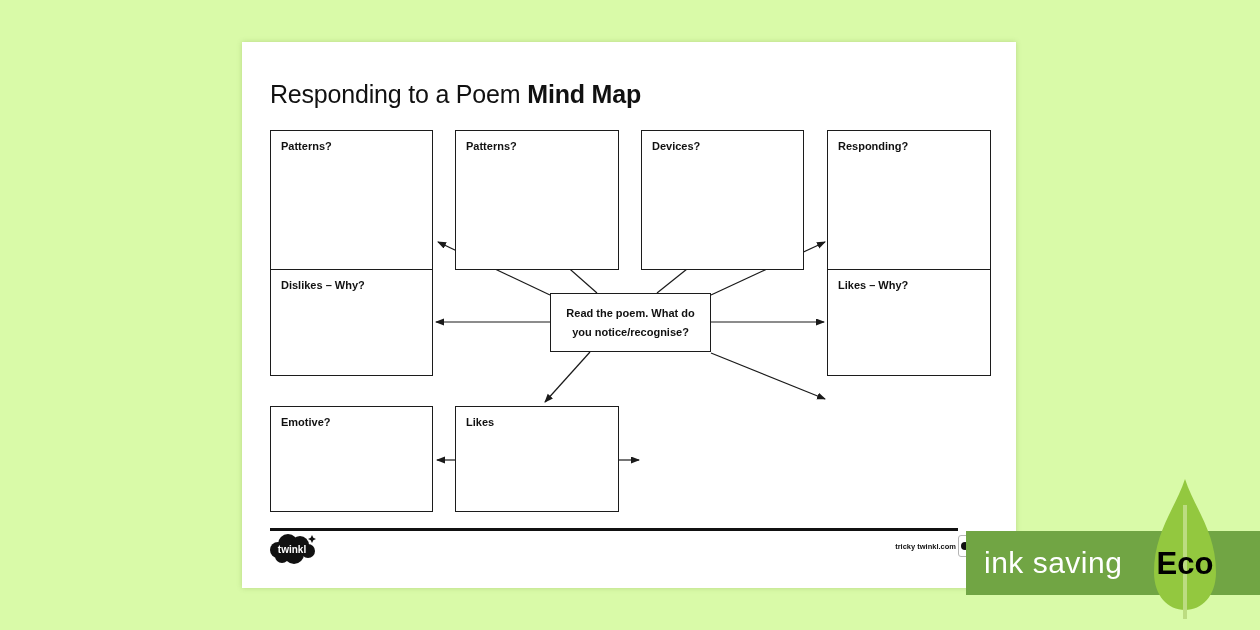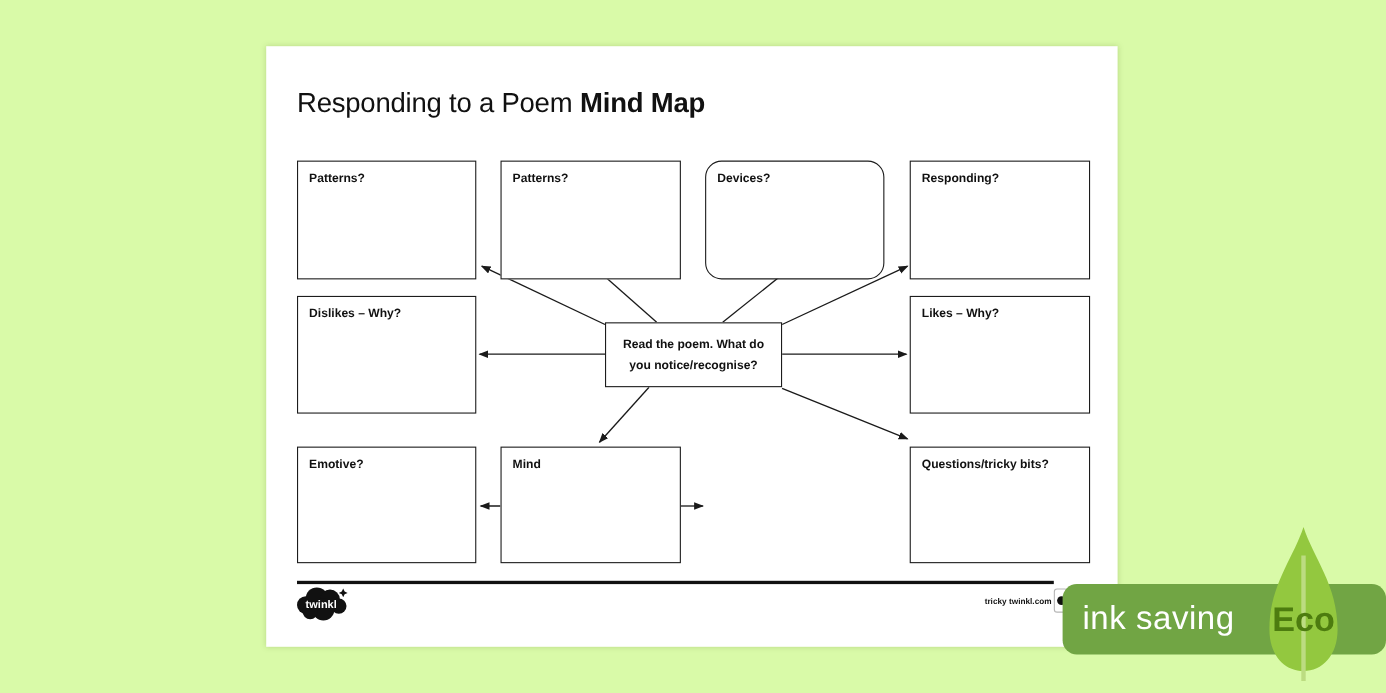--- a/index.html
+++ b/index.html
@@ -21,26 +21,26 @@
     white-space:nowrap;
     text-align:right;
   }
   .title .bold { font-weight:700; margin-left:0.28em; }
   .mbox {
     position:absolute; background:#fff;
     border:1.4px solid #1c1c1c;
     padding:9px 10px;
     font-size:11px; font-weight:700; color:#111;
   }
-  .r-top { top:104px;  height:108px; }
+  .r-top { top:88px;  height:140px; }
   .r-mid { top:227px; height:107px; }
   .r-bot { top:364px; height:106px; }
   .c1 { left:28px;  width:163px; }
   .c2 { left:213px; width:164px; }
-  .c3 { left:399px; width:163px;border-radius:15px; }
+  .c3 { left:399px; width:163px; }
   .c4 { left:585px; width:164px; }
   .center-box {
     position:absolute; left:308px; top:251px; width:161px; height:59px;
     background:#fff; border:1.4px solid #1c1c1c;
     display:flex; align-items:center; justify-content:center;
     text-align:center; font-size:11px; font-weight:700; line-height:1.65;
     padding:12px 10px; color:#111;
   }
   .arrows { position:absolute; left:0; top:0; width:774px; height:546px; pointer-events:none; }
   .footer-line {
@@ -53,29 +53,29 @@
   }
   .mini-badge {
     position:absolute; left:716px; top:493px; width:13px; height:22px;
     background:#fff; border:1px solid #b5b5b5; border-radius:3px;
     display:flex; align-items:center; justify-content:center;
   }
   .mini-badge .blob { width:8px; height:8px; background:#111; border-radius:50%; }
   .eco-banner {
     position:absolute; left:966px; top:531px; width:294px; height:64px;
     background:#71a544; z-index:5;
-    display:flex; align-items:center;border-radius:13px;
+    display:flex; align-items:center;
   }
   .ink-saving {
     padding-left:18px; color:#ffffff; font-size:30px; letter-spacing:0.5px;
   }
   .eco-leaf { position:absolute; left:1150px; top:477px; width:70px; height:145px; z-index:6; }
   .eco-label {
     position:absolute; left:1152px; top:546px; width:66px; z-index:7;
-    text-align:center; color:#4d7c0f; font-size:31px; font-weight:700;
+    text-align:center; color:#000000; font-size:31px; font-weight:700;
   }
 </style>
 </head>
 <body>
 
 <div class="page">
 
   <div class="title">
     <span>Responding to a Poem</span><span class="bold">Mind Map</span>
   </div>
@@ -106,22 +106,21 @@
   <div class="mbox r-top c4"><span>Responding?</span></div>
 
   <div class="mbox r-mid c4"><span>Likes – Why?</span></div>
   <div class="mbox r-mid c1"><span>Dislikes – Why?</span></div>
 
   <div class="center-box">
     <span>Read the poem. What do you notice/recognise?</span>
   </div>
 
   <div class="mbox r-bot c1"><span>Emotive?</span></div>
-  <div class="mbox r-bot c2"><span>Mind</span></div>
-  <div class="mbox r-bot c4"><span>Questions/tricky bits?</span></div>
+  <div class="mbox r-bot c2"><span>Likes</span></div>
 
   <div class="footer-line"></div>
 
   <svg class="twinkl-logo" viewBox="0 0 52 34">
     <g fill="#111">
       <circle cx="10" cy="18" r="8"></circle>
       <circle cx="20" cy="12" r="10"></circle>
       <circle cx="32" cy="13" r="9"></circle>
       <circle cx="40" cy="19" r="7"></circle>
       <circle cx="26" cy="22" r="10"></circle>

